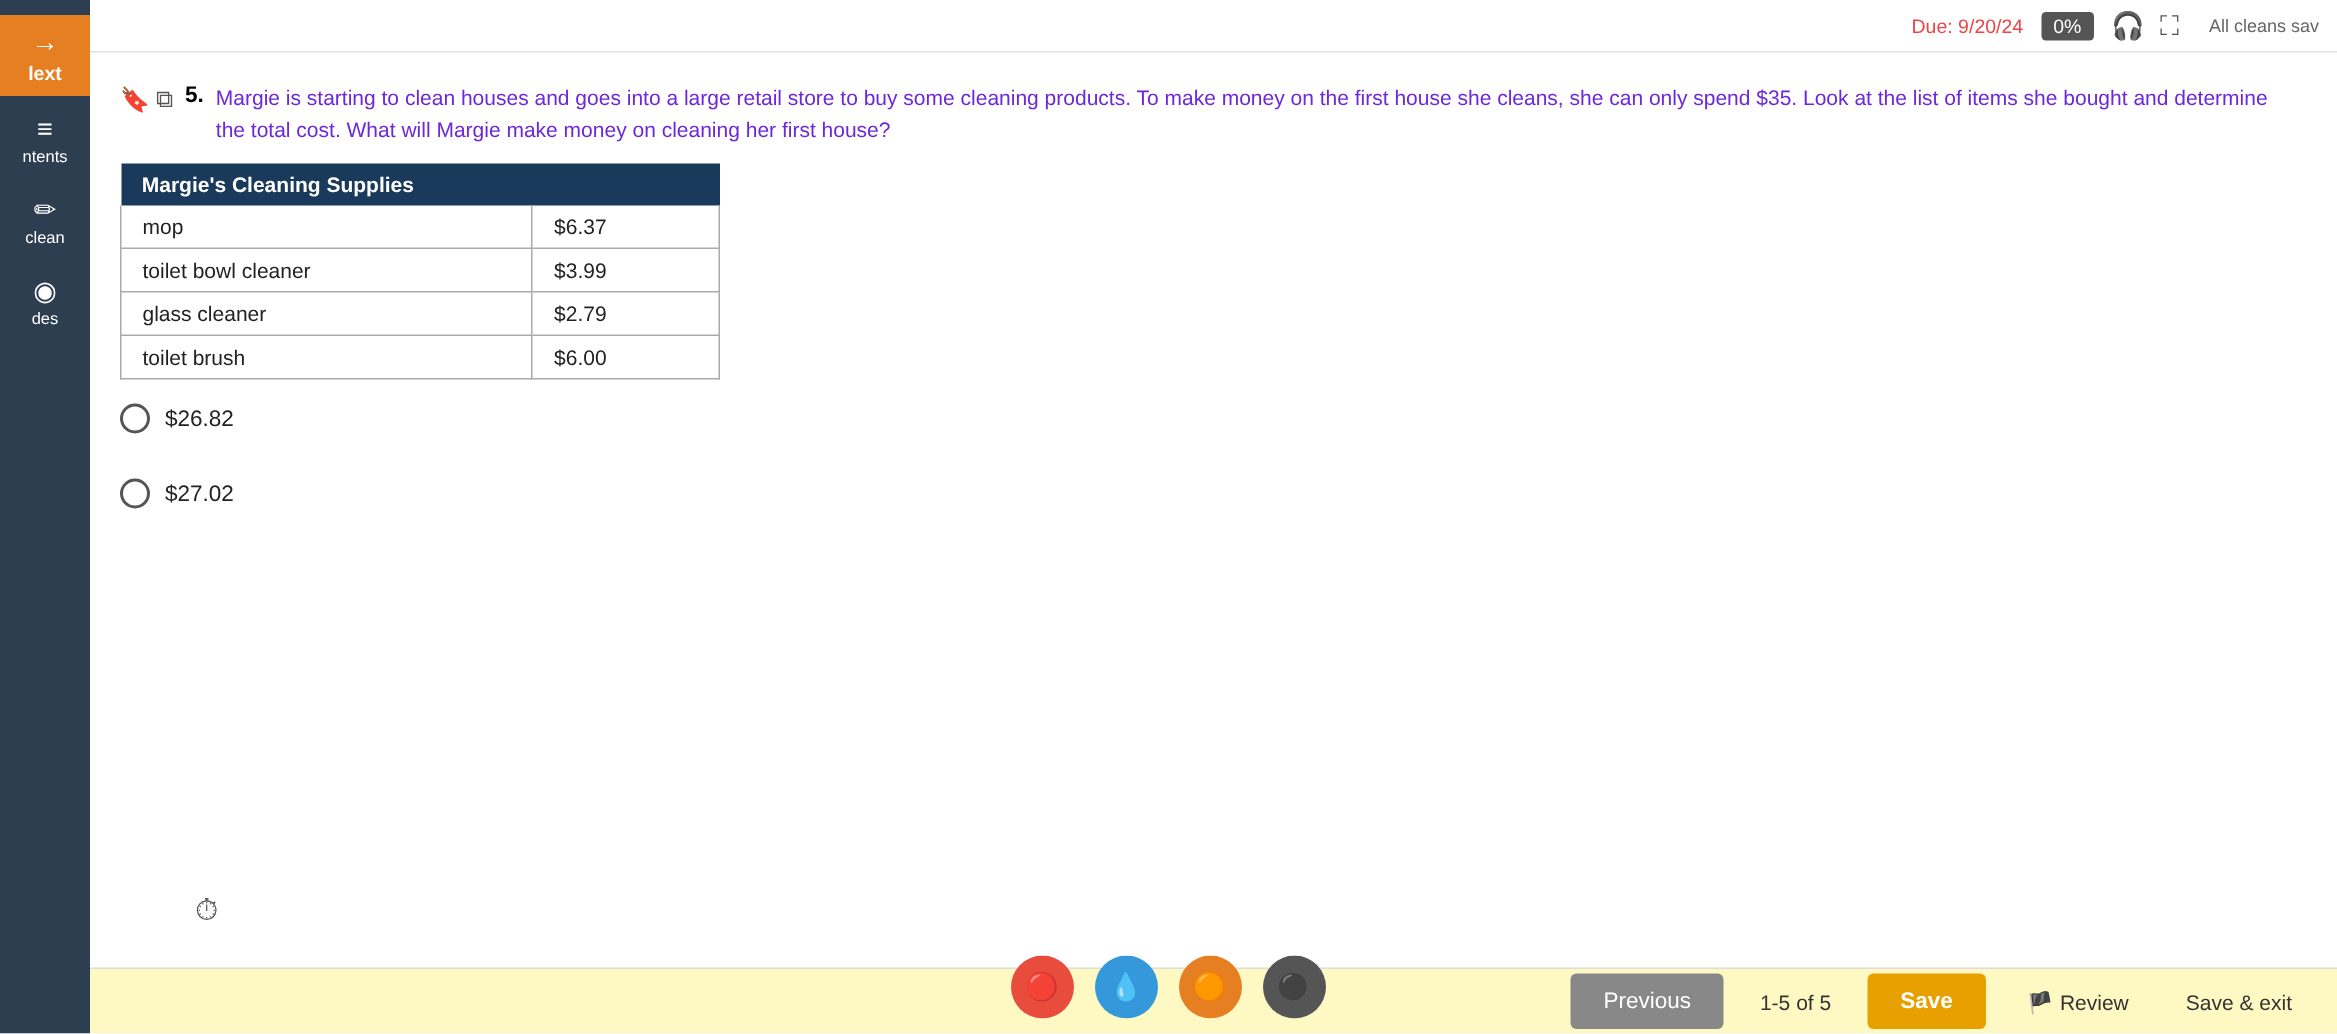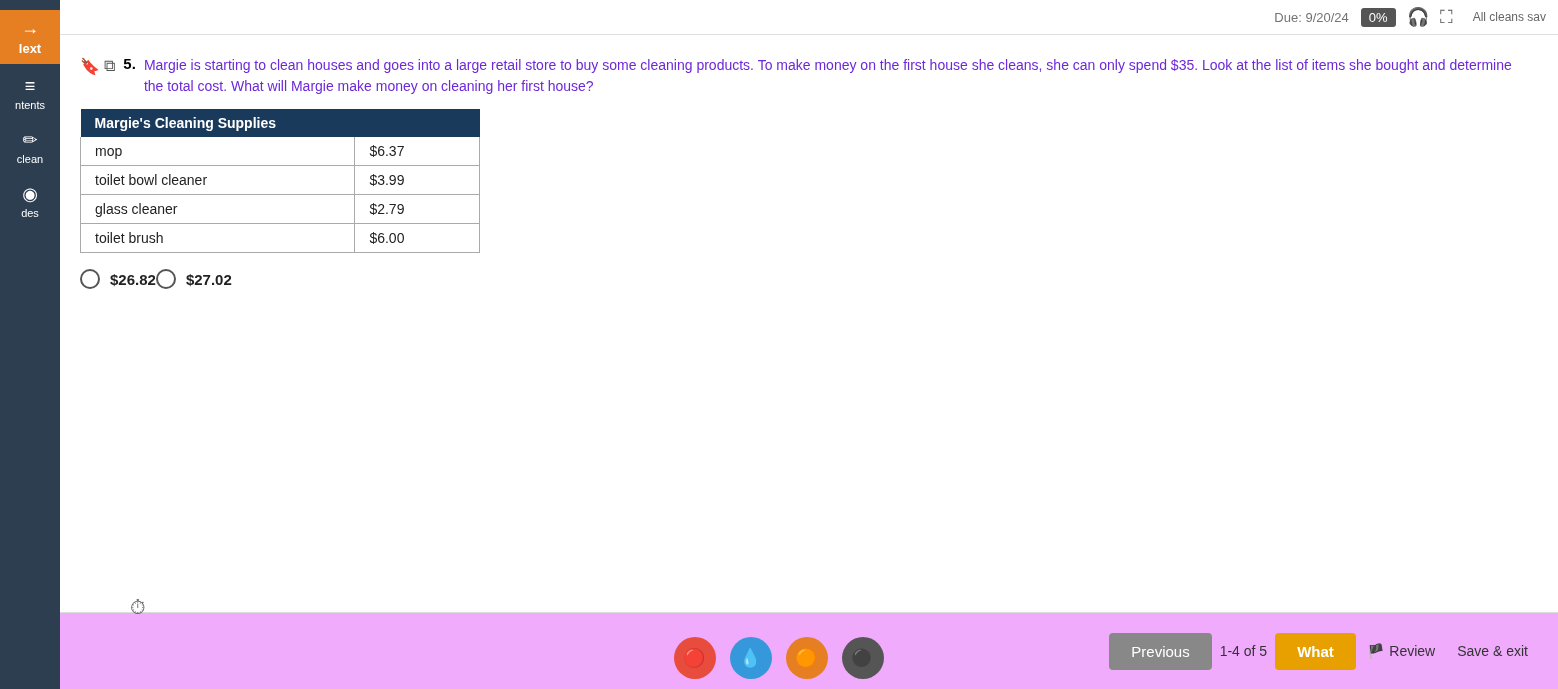--- a/index.html
+++ b/index.html
@@ -61,21 +61,21 @@
       display: flex;
       justify-content: flex-end;
       align-items: center;
       padding: 6px 12px;
       border-bottom: 1px solid #e0e0e0;
       background: white;
       gap: 12px;
     }
     .due-date {
       font-size: 13px;
-      color: #737373;
+      color: #ef4444;
     }
     .score-badge {
       background: #555;
       color: white;
       padding: 2px 8px;
       border-radius: 3px;
       font-size: 13px;
     }
     .top-icons {
       display: flex;
@@ -140,24 +140,23 @@
       font-size: 14px;
       color: #222;
     }
     .supply-table tr:first-child td {
       border-top: none;
     }
 
     
     .answer-choices {
       display: flex;
-      flex-direction: row;
-      gap: 0;
+      flex-direction: column;
+      gap: 30px;
       margin-top: 8px;
-      font-weight: bold;
     }
     .choice {
       display: flex;
       align-items: center;
       gap: 10px;
       cursor: pointer;
     }
     .choice-radio {
       width: 20px;
       height: 20px;
@@ -168,28 +167,28 @@
       align-items: center;
       justify-content: center;
     }
     .choice-label {
       font-size: 15px;
       color: #222;
     }
 
     
     .bottom-nav {
-      height: 77px;
-      background: #f0abfc;
+      height: 44px;
+      background: #fef9c3;
       border-top: 1px solid #ddd;
       display: flex;
       align-items: center;
       justify-content: flex-end;
       padding: 0 20px;
-      gap: 2px;
+      gap: 18px;
     }
     .btn-previous {
       background: #888;
       color: white;
       border: none;
       padding: 10px 22px;
       font-size: 15px;
       border-radius: 4px;
       cursor: pointer;
     }
@@ -340,22 +339,22 @@
     </div>
         <div class="choice">
       <div class="choice-radio"></div>
       <span class="choice-label">$27.02</span>
     </div>
       </div>
   </div>
 
   <div class="bottom-nav">
     <button class="btn-previous">Previous</button>
-    <span class="page-info">1-4 of 5</span>
-    <button class="btn-next">What</button>
+    <span class="page-info">1-5 of 5</span>
+    <button class="btn-next">Save</button>
     <button class="btn-review">
       <span>🏴</span>
       <span>Review</span>
     </button>
     <button class="btn-save-exit">Save &amp; exit</button>
   </div>
 
   <div class="timer-icon">⏱</div>
 
   <div class="bottom-floating">

